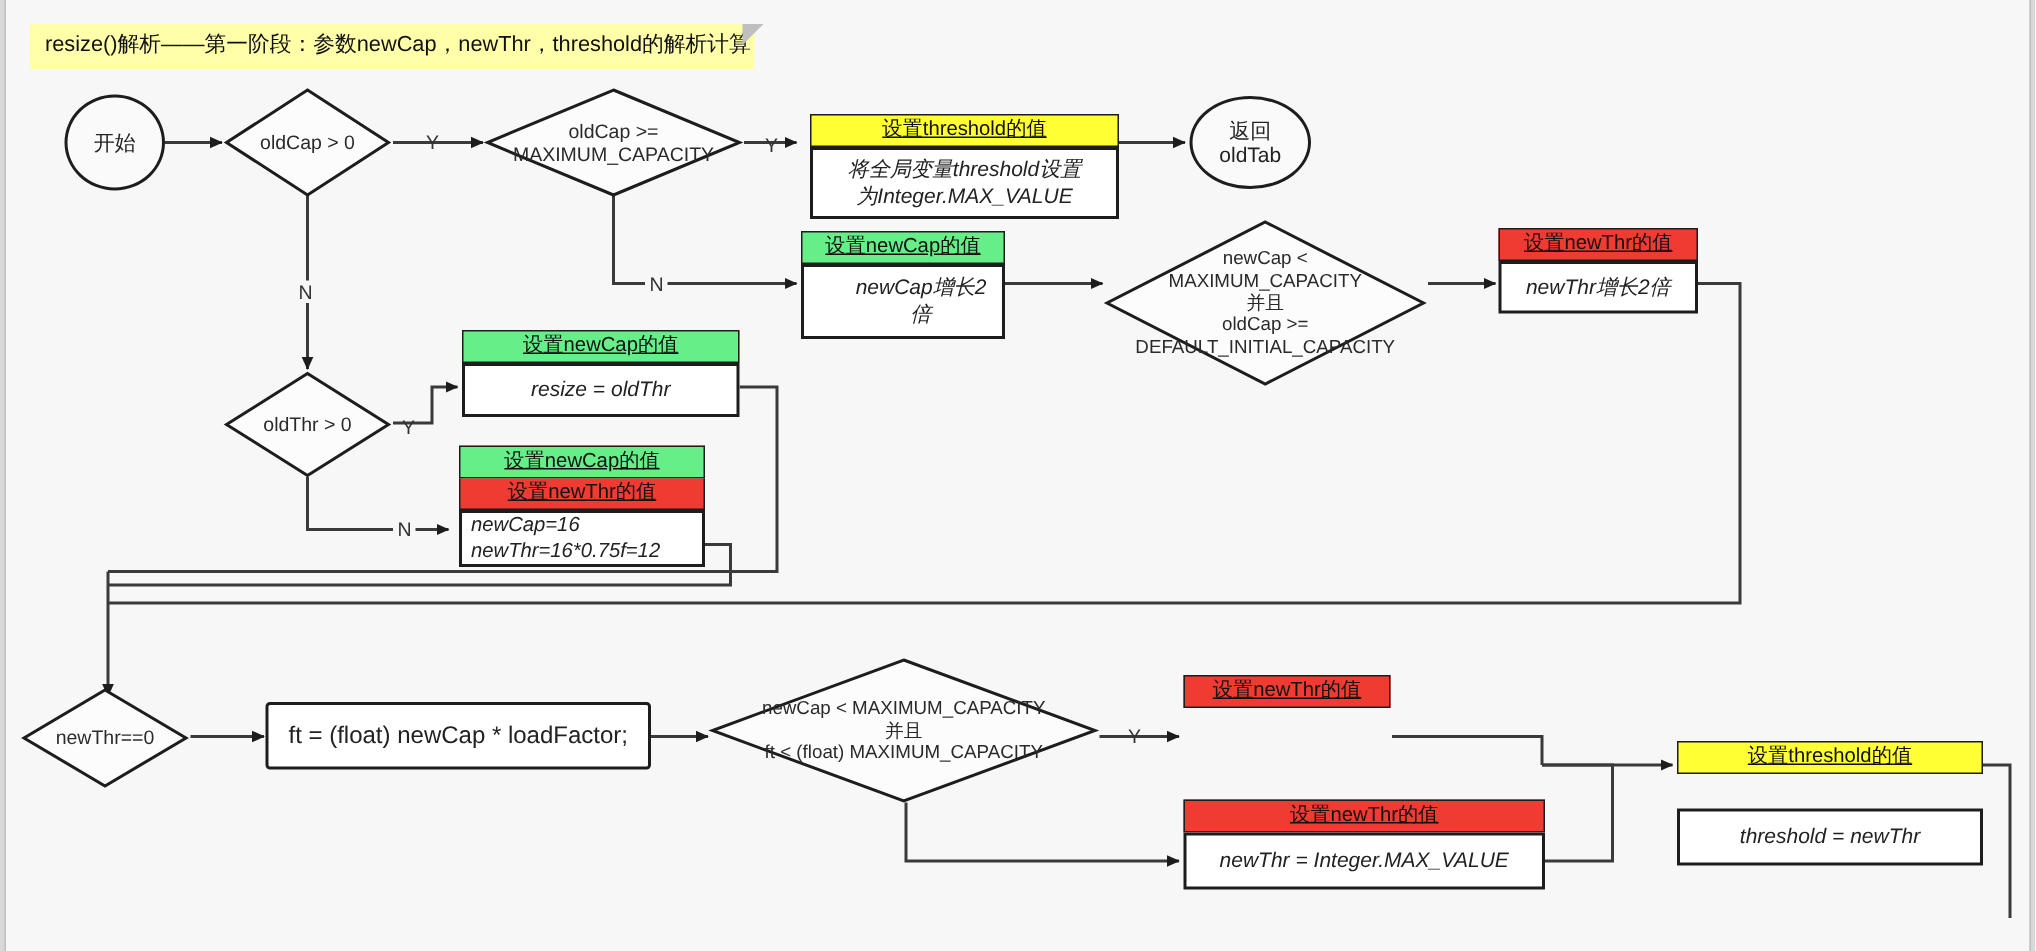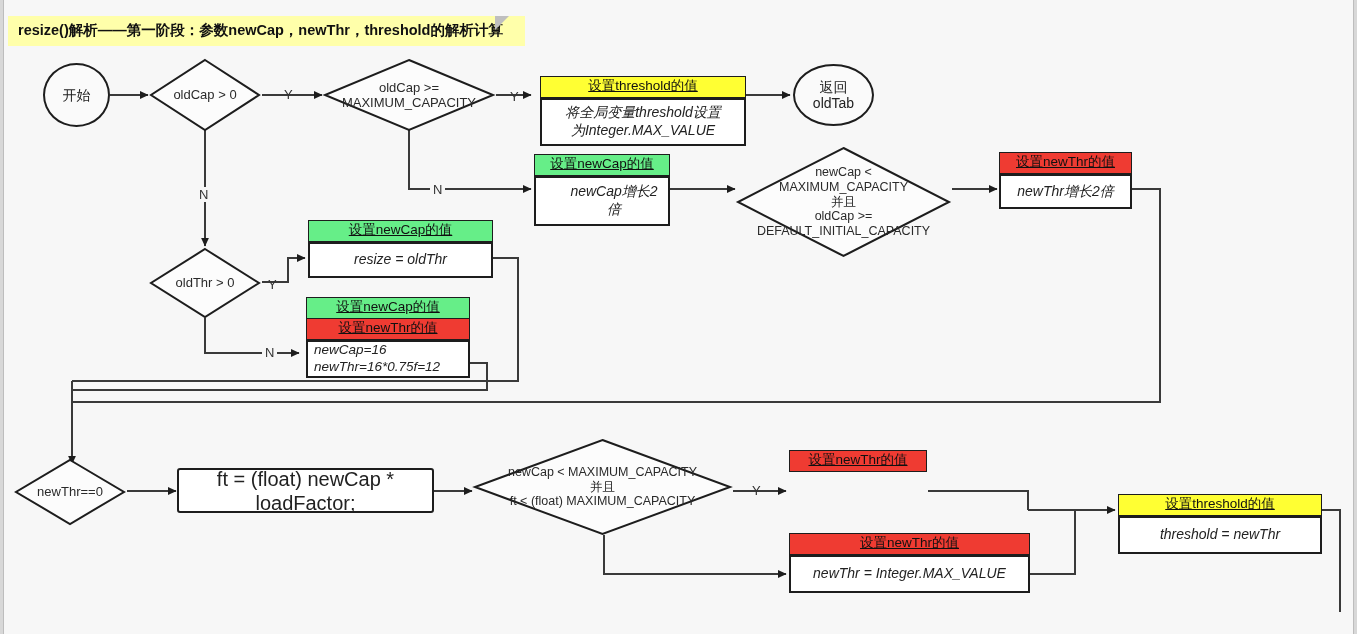--- a/index.html
+++ b/index.html
@@ -45,24 +45,25 @@
   .node {
     position: absolute;
     box-sizing: border-box;
   }
 
   
   .banner {
     background: #ffffaa;
     color: #111111;
     font-size: 14.5px;
-    font-weight: bold;
+    font-weight: normal;
     line-height: 1.2;
-    padding: 6px 22px 7px 10px;
+    padding: 6px 2px 7px 10px;
     white-space: nowrap;
+    margin-left: 12px;
   }
   .banner-fold {
     position: absolute;
     width: 0; height: 0;
     border-left: 14px solid #bfbfbf;
     border-bottom: 14px solid transparent;
   }
 
   
   .terminal {
@@ -103,21 +104,21 @@
 
   
   .proc {
     border: 2px solid #1d1d1d;
     background: #ffffff;
     border-radius: 3px;
     display: flex;
     align-items: center;
     justify-content: center;
     text-align: center;
-    font-size: 20px;
+    font-size: 16px;
     color: #222;
     line-height: 1.2;
     padding: 2px 6px;
     white-space: pre-line;
   }
 
   
   .abox {
     position: absolute;
   }
@@ -323,21 +324,21 @@
     <div class="hdr red">设置newThr的值</div>
   </div>
 
   <div class="abox" style="left:789px; top:533px; width:241px;">
     <div class="hdr red">设置newThr的值</div>
     <div class="body" style="height:38px;">newThr = Integer.MAX_VALUE</div>
   </div>
 
   <div class="abox" style="left:1118px; top:478px; width:204px;">
     <div class="hdr yellow">设置threshold的值</div>
-    <div class="body" style="height:38px;">threshold = newThr</div>
+    <div class="body" style="height:38px;margin-top:23px;">threshold = newThr</div>
   </div>
 
   <div class="elabel" style="left:284px; top:88px;">Y</div>
   <div class="elabel" style="left:197px; top:187px; background:#f7f7f7; padding:1px 2px;">N</div>
   <div class="elabel" style="left:510px; top:90px;">Y</div>
   <div class="elabel" style="left:430px; top:182px; background:#f7f7f7; padding:1px 3px;">N</div>
   <div class="elabel" style="left:268px; top:278px;">Y</div>
   <div class="elabel" style="left:262px; top:345px; background:#f7f7f7; padding:1px 3px;">N</div>
   <div class="elabel" style="left:752px; top:484px;">Y</div>
 

